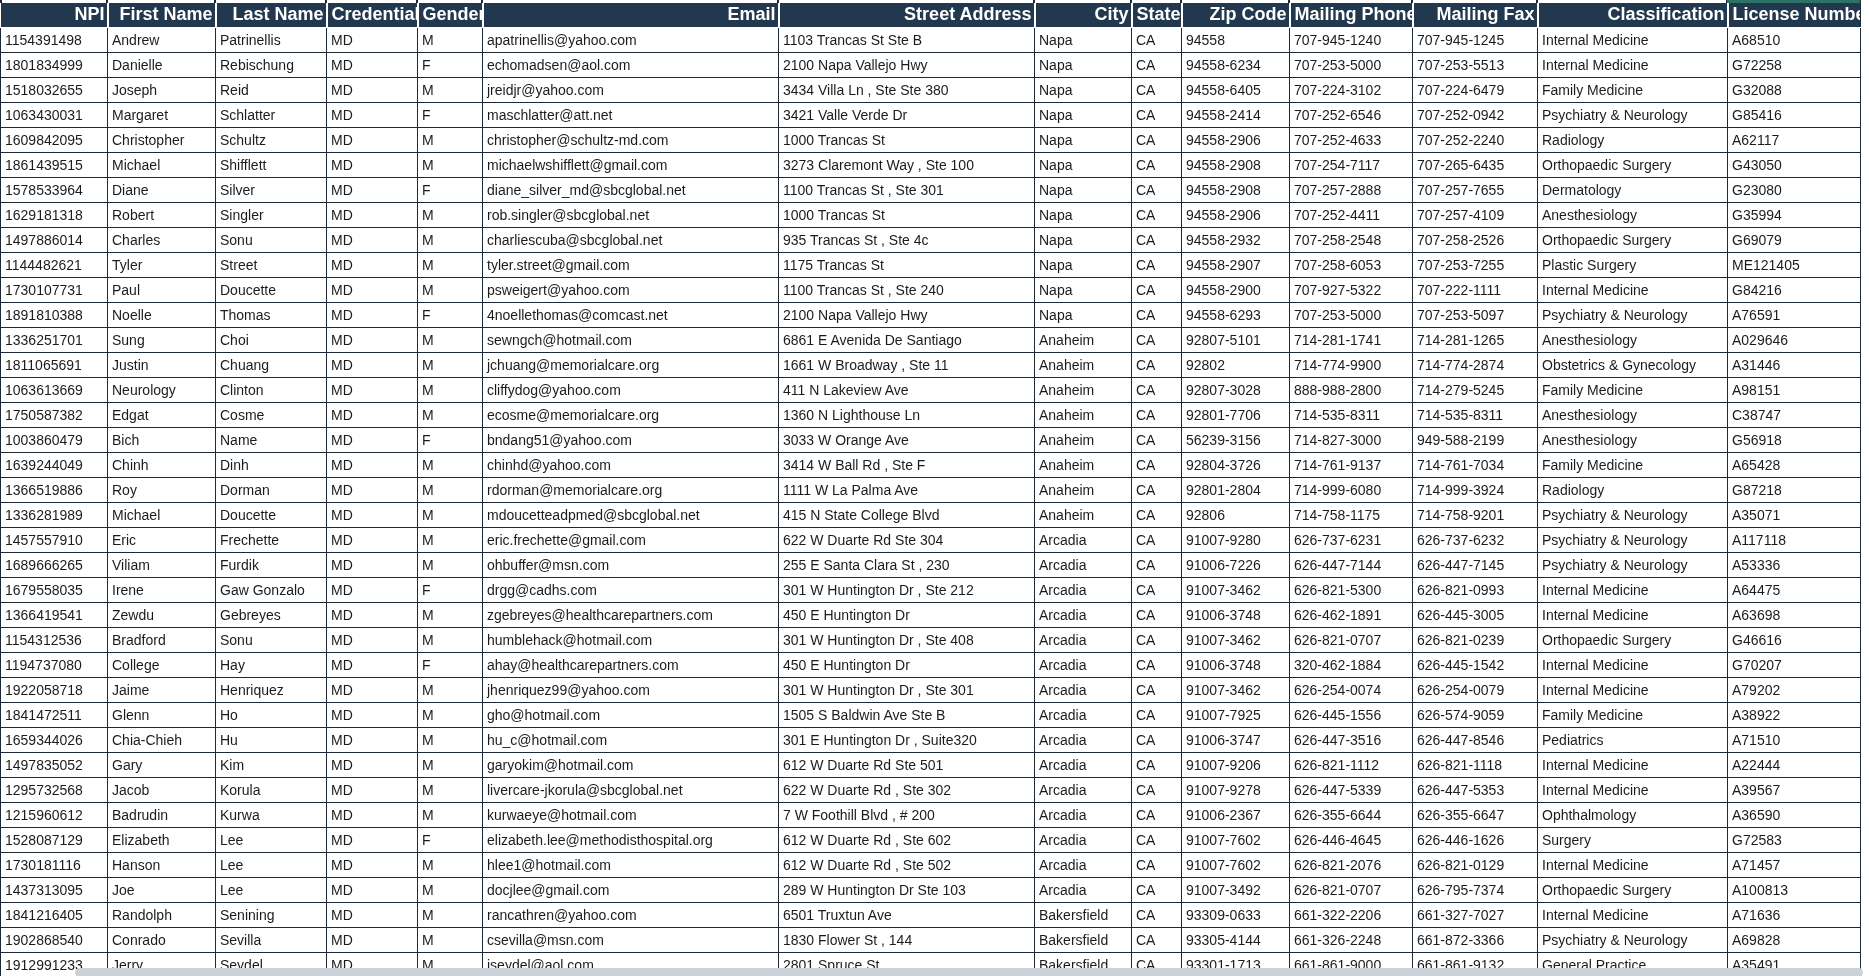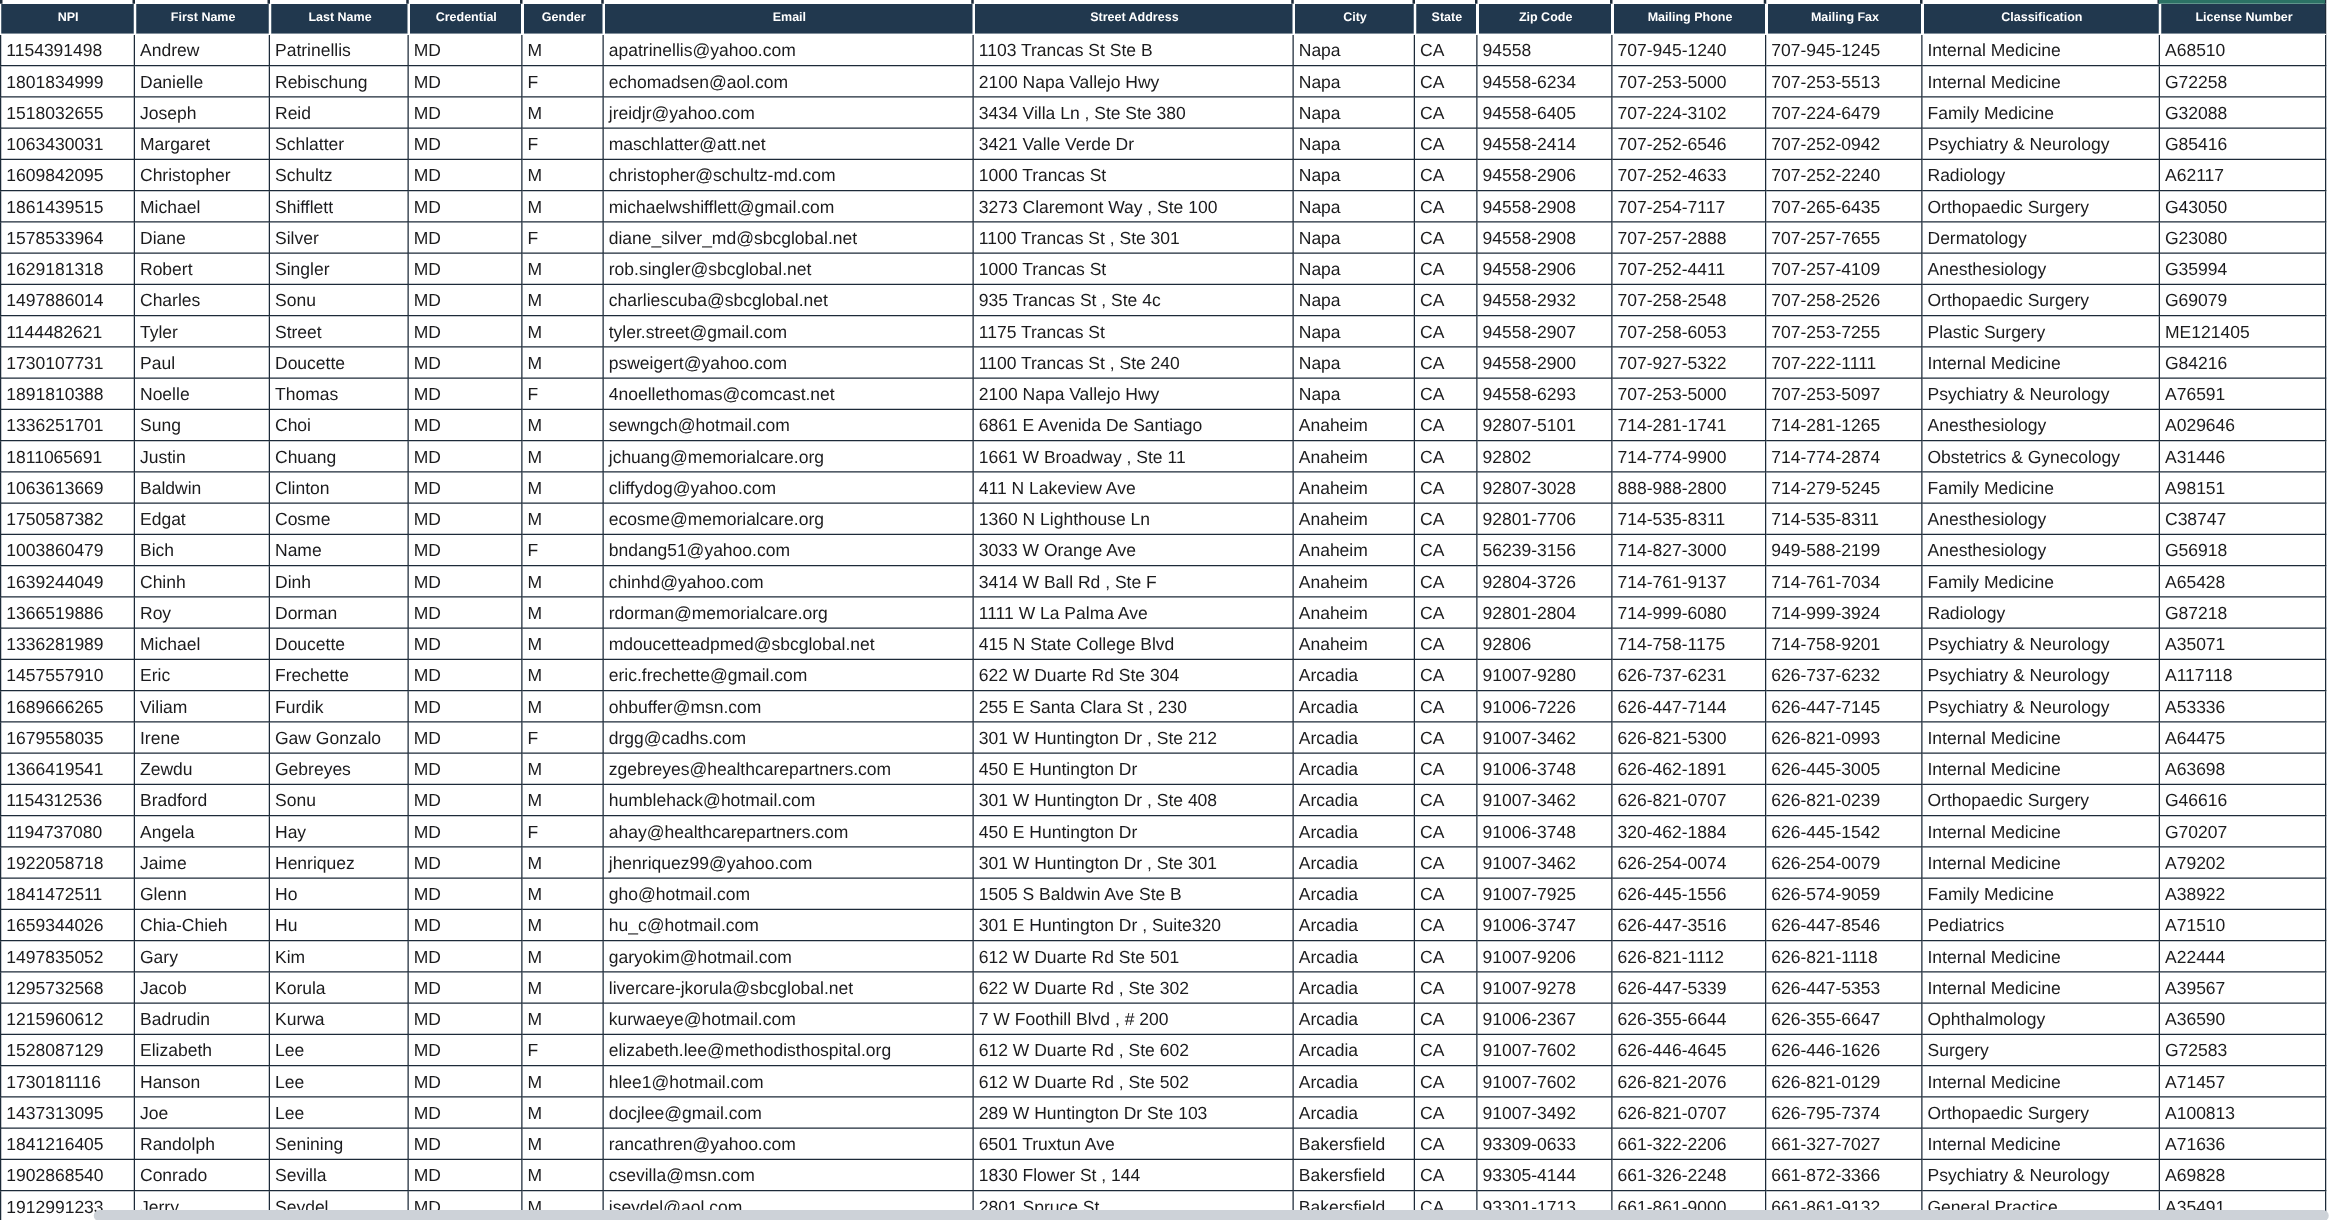--- a/index.html
+++ b/index.html
@@ -24,22 +24,22 @@
   .top-sliver .tick{position:absolute;top:0;width:2px;height:3px;background:var(--grid);}
   .top-sliver .accent-seg{position:absolute;top:0;height:3px;background:var(--accent);}
   table{
     position:absolute;top:3px;left:0;
     border-collapse:collapse;table-layout:fixed;
     width:1860px;
   }
   th{
     background:var(--header-bg);
     color:var(--header-text);
-    font-size:10px;font-weight:bold;
-    text-align:center;
+    font-size:18px;font-weight:bold;
+    text-align:right;
     height:23px;
     padding:0 2px 0 4px;
     border-right:2px solid #ffffff;
     border-bottom:1px solid #ffffff;
     white-space:nowrap;overflow:hidden;
   }
   th:last-child{border-right:1px solid var(--grid);}
   td{
     background:var(--cell-bg);
     color:var(--cell-text);
@@ -338,21 +338,21 @@
           <td>Anaheim</td>
           <td>CA</td>
           <td>92802</td>
           <td>714-774-9900</td>
           <td>714-774-2874</td>
           <td>Obstetrics &amp; Gynecology</td>
           <td>A31446</td>
         </tr>
         <tr>
           <td>1063613669</td>
-          <td>Baldwin</td>
+          <td>Neurology</td>
           <td>Clinton</td>
           <td>MD</td>
           <td>M</td>
           <td>cliffydog@yahoo.com</td>
           <td>411 N Lakeview Ave</td>
           <td>Anaheim</td>
           <td>CA</td>
           <td>92807-3028</td>
           <td>888-988-2800</td>
           <td>714-279-5245</td>
@@ -514,21 +514,21 @@
           <td>Arcadia</td>
           <td>CA</td>
           <td>91007-3462</td>
           <td>626-821-0707</td>
           <td>626-821-0239</td>
           <td>Orthopaedic Surgery</td>
           <td>G46616</td>
         </tr>
         <tr>
           <td>1194737080</td>
-          <td>Angela</td>
+          <td>College</td>
           <td>Hay</td>
           <td>MD</td>
           <td>F</td>
           <td>ahay@healthcarepartners.com</td>
           <td>450 E Huntington Dr</td>
           <td>Arcadia</td>
           <td>CA</td>
           <td>91006-3748</td>
           <td>320-462-1884</td>
           <td>626-445-1542</td>

